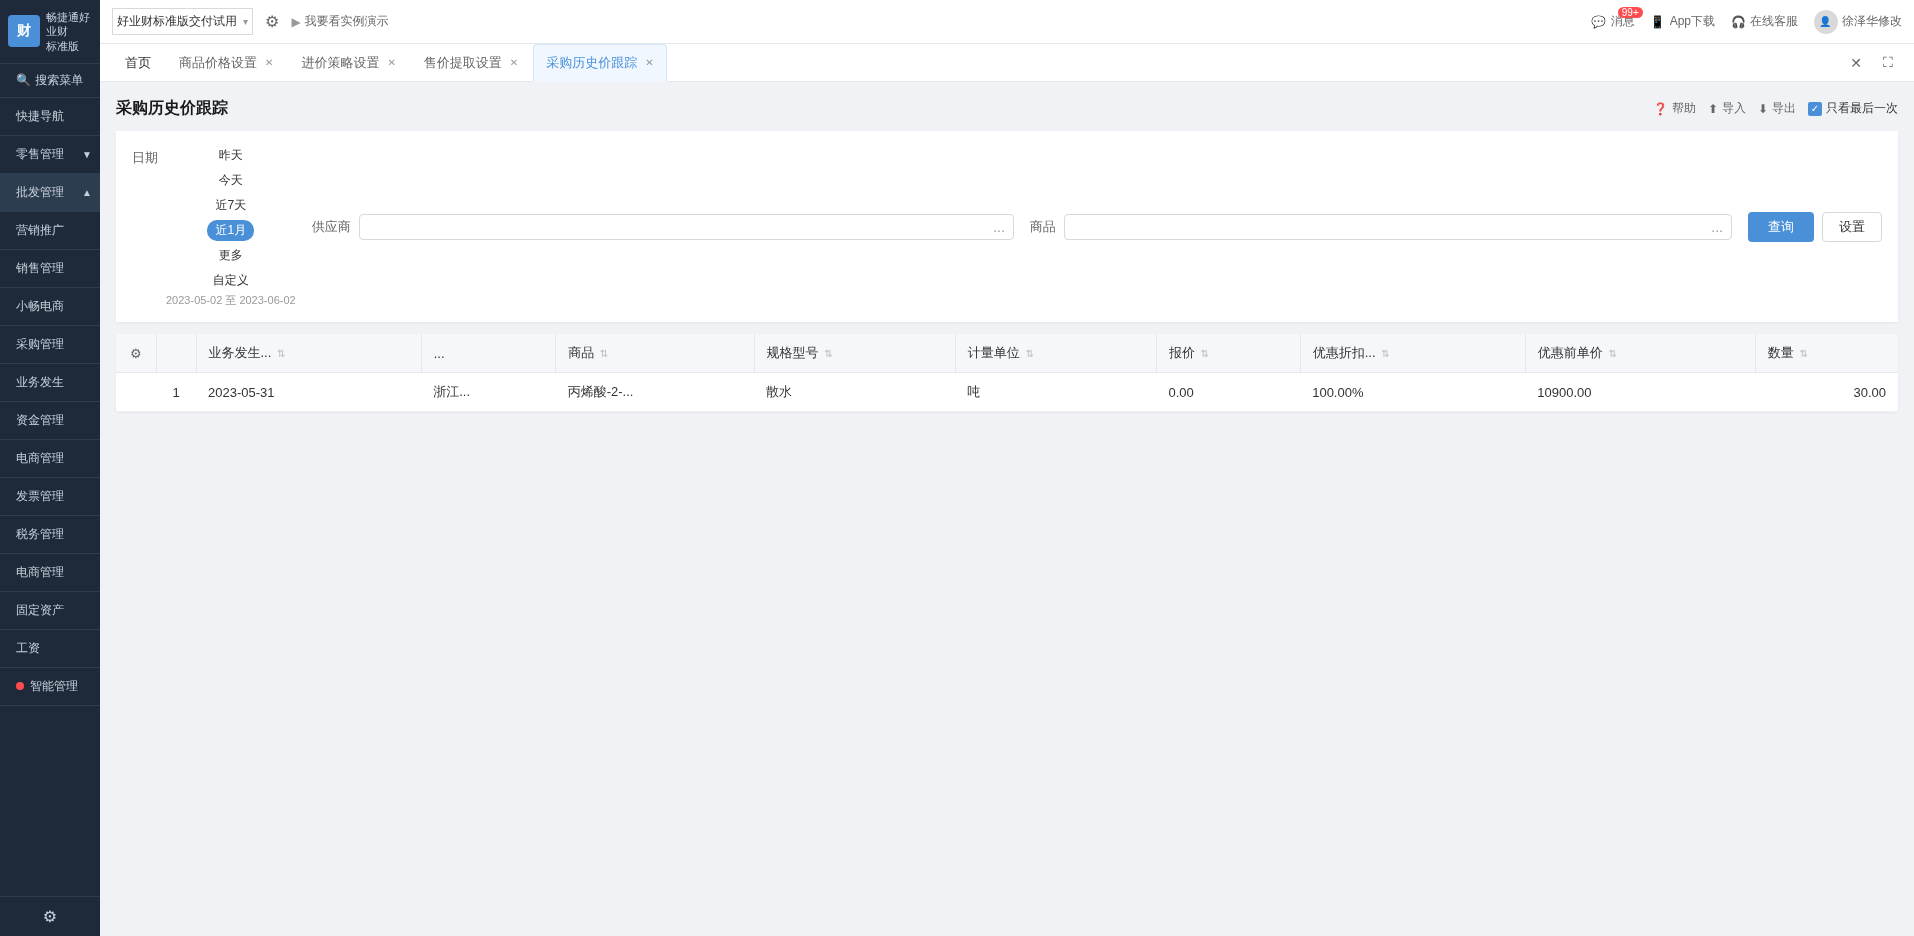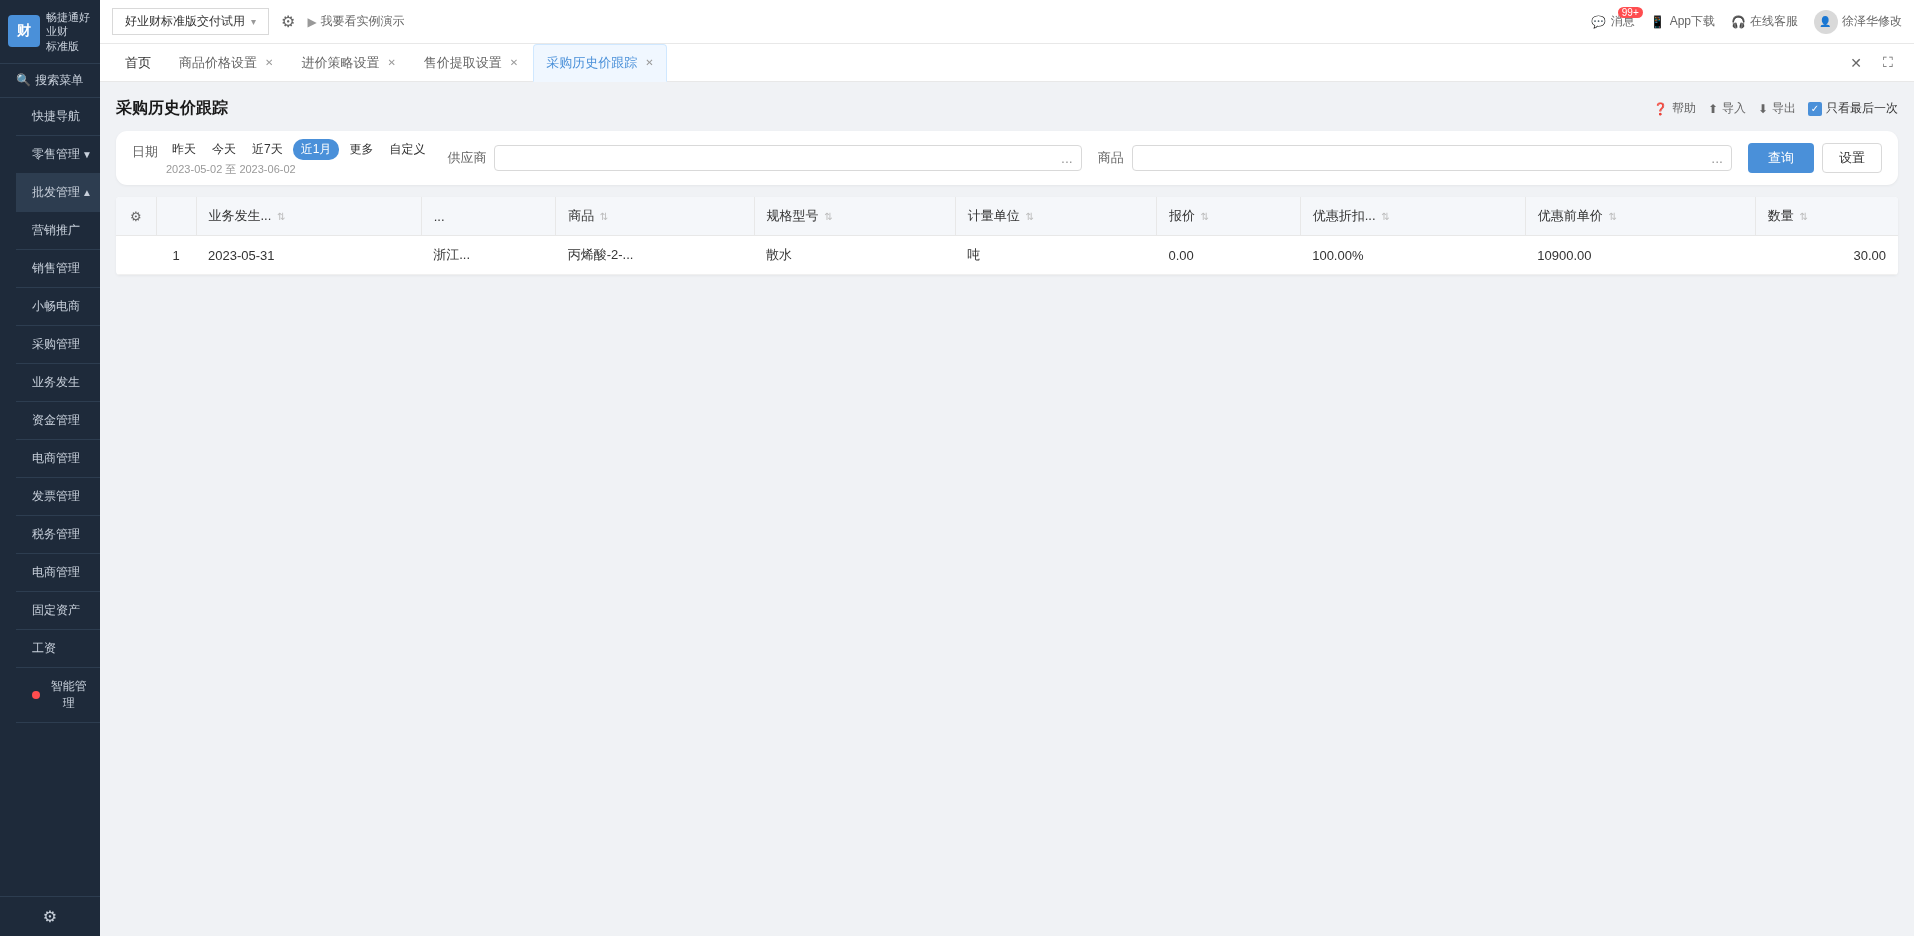--- a/index.html
+++ b/index.html
@@ -55,21 +55,20 @@
       text-align: center;
       cursor: pointer;
       font-size: 12px;
       color: #c8d0db;
       border-bottom: 1px solid #2d3d50;
       display: flex;
       align-items: center;
       justify-content: space-between;
       padding-left: 16px;
       padding-right: 8px;
-      margin-left: 16px;
     }
     .sidebar-nav-item.active { background: #2d3d50; }
     .sidebar-nav-item .arrow { font-size: 10px; }
     .sidebar-nav-item .dot { width: 8px; height: 8px; background: #ff4d4f; border-radius: 50%; }
     .sidebar-bottom {
       margin-top: auto;
       padding: 10px;
       display: flex;
       justify-content: center;
       border-top: 1px solid #2d3d50;
@@ -98,21 +97,21 @@
       height: 44px;
       gap: 12px;
       flex-shrink: 0;
     }
     .topbar-selector {
       display: flex;
       align-items: center;
       gap: 6px;
       border: 1px solid #d9d9d9;
       border-radius: 0;
-      padding: 4px 12px;
+      padding: 4px 4px;
       cursor: pointer;
       font-size: 12px;
       color: #333;
     }
     .topbar-selector .chevron { font-size: 10px; color: #999; }
     .topbar-settings-icon {
       color: #666;
       cursor: pointer;
       font-size: 16px;
     }
@@ -253,22 +252,22 @@
       align-items: center;
       gap: 4px;
       font-size: 12px;
       color: #333;
       cursor: pointer;
     }
 
     
     .filter-area {
       background: #fff;
-      border-radius: 11px;
-      padding: 8px 16px;
+      border-radius: 0;
+      padding: 14px 16px;
       margin-bottom: 12px;
       box-shadow: 0 1px 3px rgba(0,0,0,0.05);
     }
     .filter-row {
       display: flex;
       align-items: center;
       gap: 16px;
     }
     .filter-item {
       display: flex;
@@ -279,20 +278,21 @@
       color: #666;
       font-size: 13px;
       white-space: nowrap;
       padding-top: 4px;
     }
     .filter-date-btns {
       display: flex;
       align-items: center;
       gap: 4px;
       flex-wrap: wrap;
+      flex-direction: column;
     }
     .date-btn {
       padding: 2px 6px;
       font-size: 12px;
       cursor: pointer;
       color: #333;
       border-radius: 3px;
     }
     .date-btn.active {
       background: #4a90d9;

